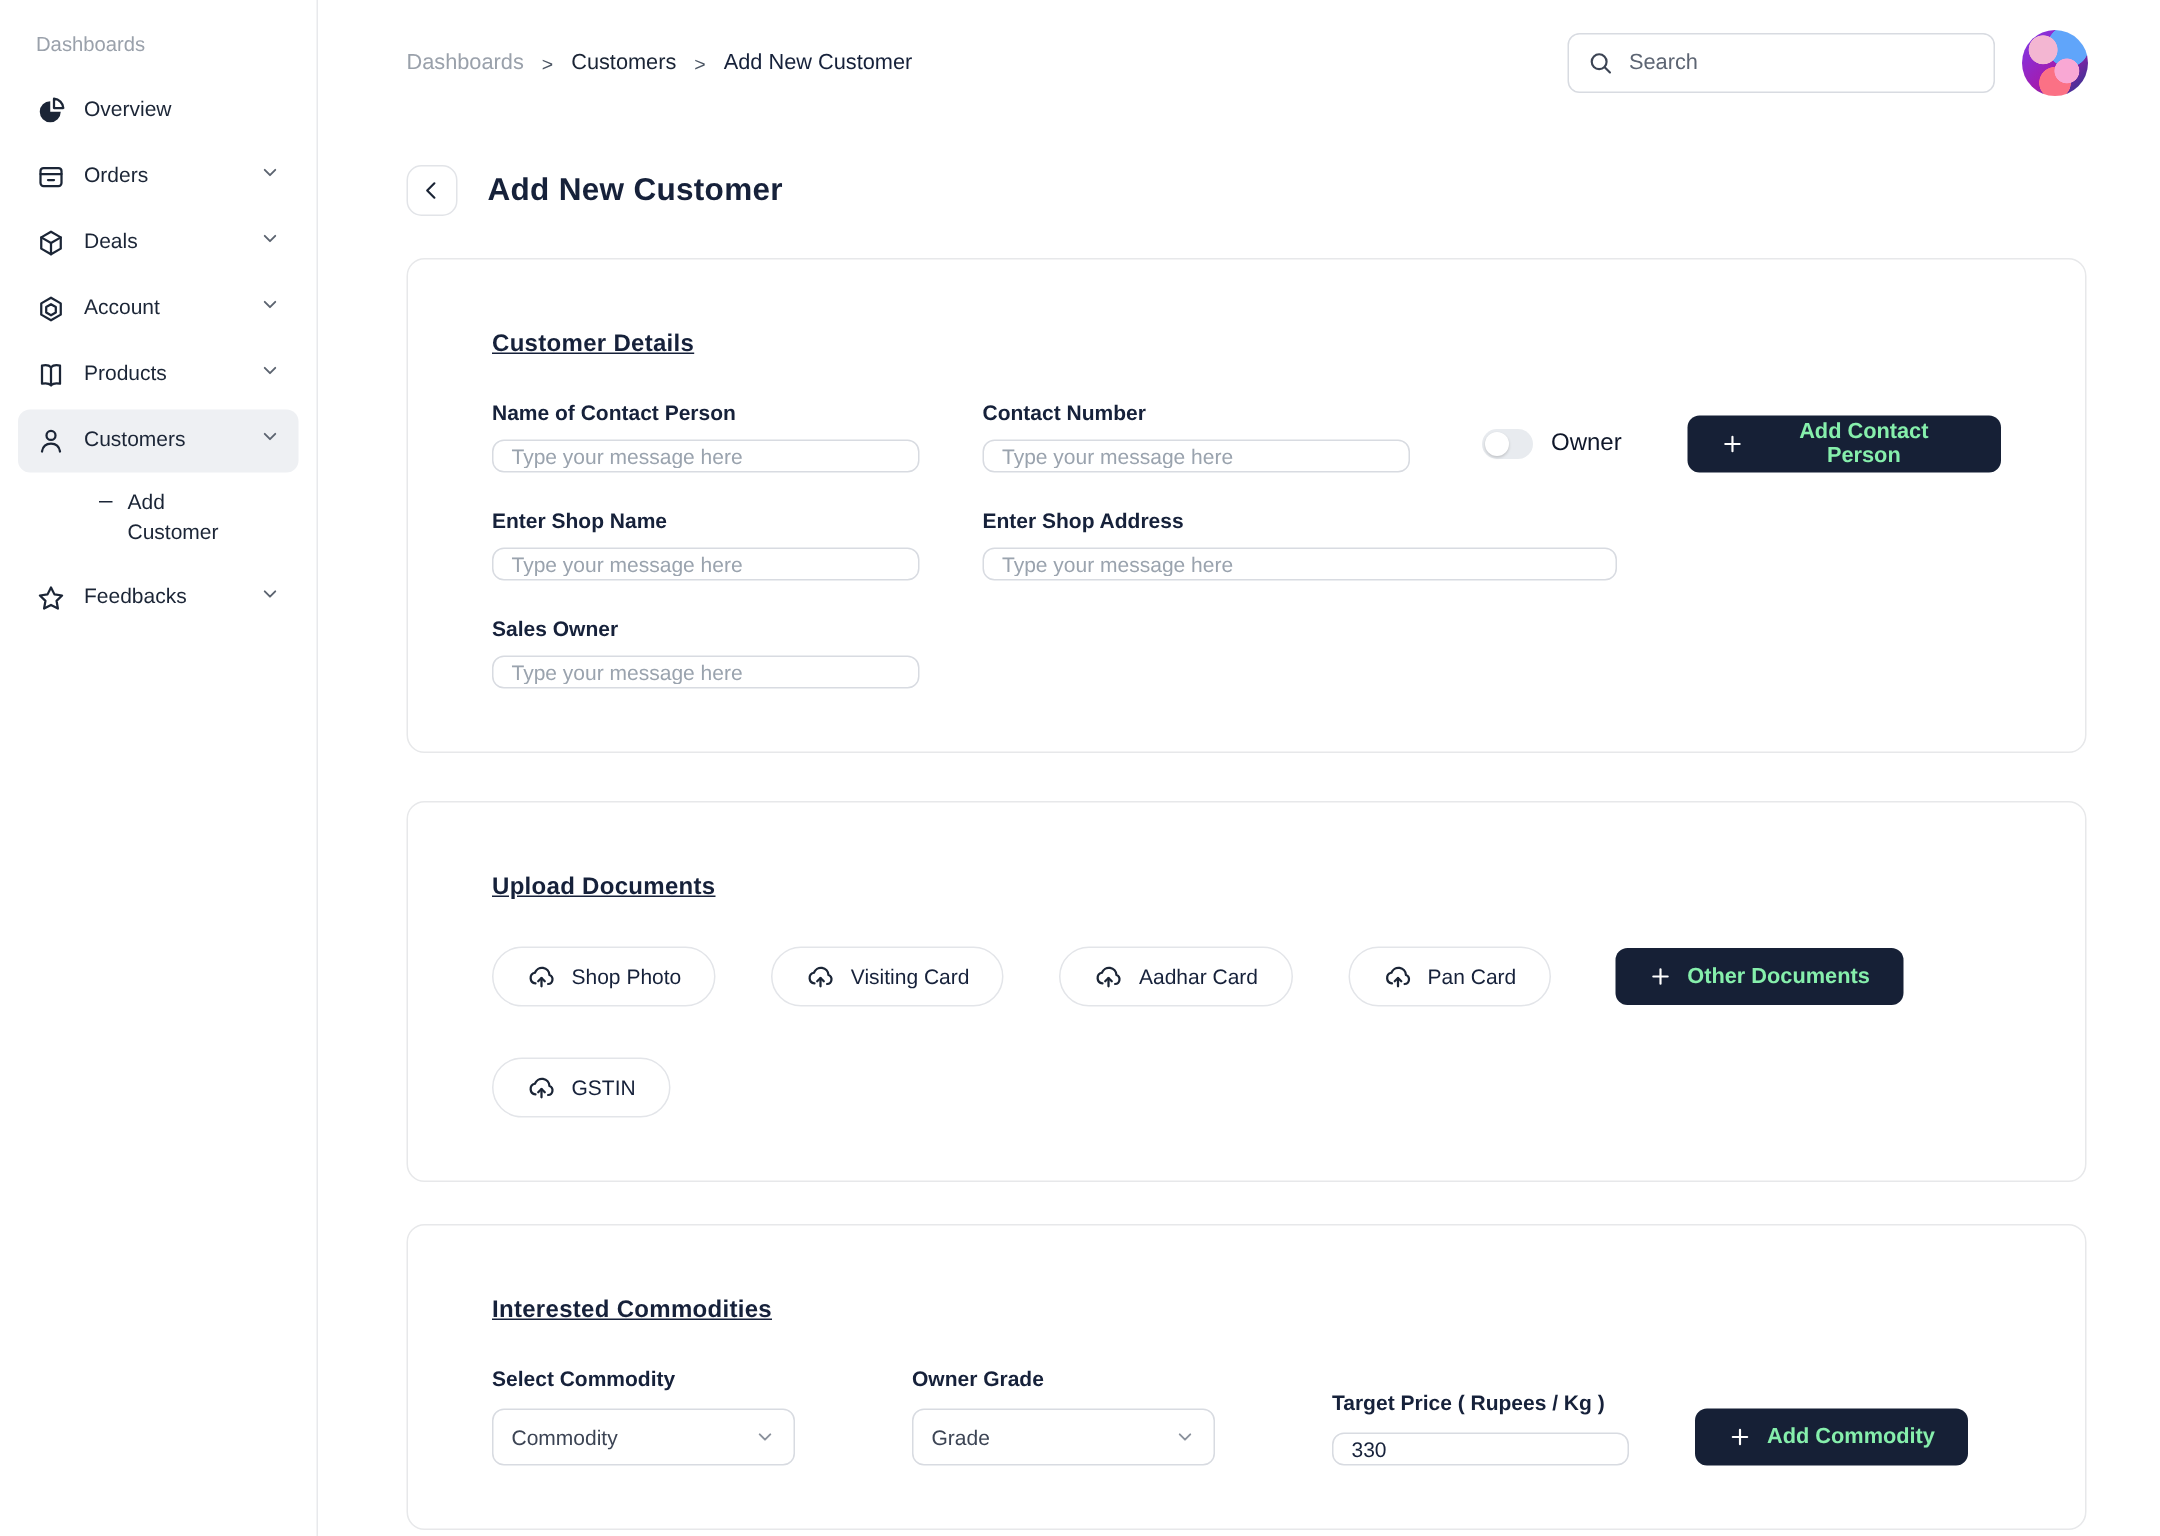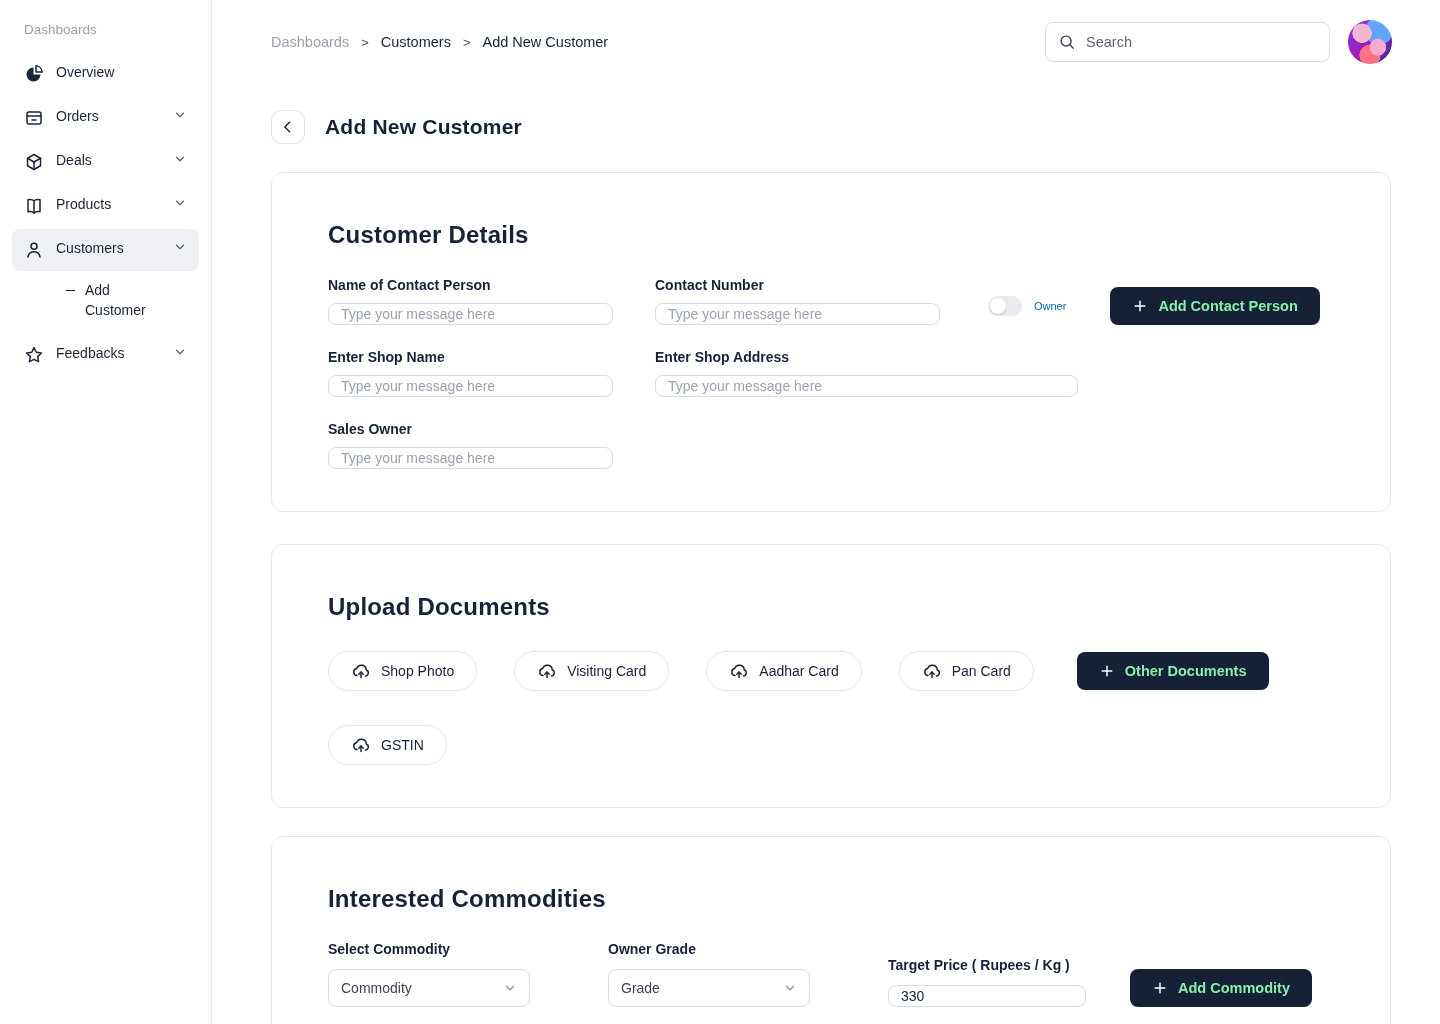--- a/index.html
+++ b/index.html
@@ -45,37 +45,37 @@
     cursor:pointer; }
 
   .content { padding:26px 49px 0 59px; }
   .titlerow { display:flex; align-items:center; gap:20px; }
   .backbtn { width:34px; height:34px; border:1px solid #e2e4e8; border-radius:10px;
     background:#fff; display:flex; align-items:center; justify-content:center; cursor:pointer; }
   .page-title { font-size:21px; font-weight:700; letter-spacing:.2px; }
 
   .card { border:1px solid #e7e8ea; border-radius:12px; background:#fff;
     padding:48px 56px 42px; margin-top:28px; }
-  .card h2 { font-size:24px; font-weight:700; margin-bottom:28px; letter-spacing:.2px; }
+  .card h2 { font-size:16px; font-weight:700; margin-bottom:28px; letter-spacing:.2px;text-decoration:underline; }
 
   .form-row { display:flex; align-items:flex-end; margin-bottom:24px; }
   .field { display:flex; flex-direction:column; }
   .field label { font-size:14px; font-weight:600; color:#16213a; margin-bottom:10px; }
   .field input { height:22px; border:1px solid #d8dbe1; border-radius:8px; padding:0 12px;
     font-size:14px; font-family:"Liberation Sans", sans-serif; color:#16213a; outline:none; }
   .field input::placeholder { color:#9aa3ae; }
   .w285 { width:285px; } .w423 { width:423px; } .w198 { width:198px; }
   .gap42 { margin-right:42px; } .gap78 { margin-right:78px; }
 
   .toggle-wrap { display:flex; align-items:center; gap:12px; margin-left:48px; margin-bottom:9px; }
   .toggle { width:34px; height:20px; border-radius:999px; background:#e8ebef; position:relative;
     cursor:pointer; }
   .toggle .knob { position:absolute; top:2px; left:2px; width:16px; height:16px; border-radius:50%;
     background:#fff; box-shadow:0 1px 2px rgba(0,0,0,.18); }
-  .toggle-label { font-size:11px; color:#0369a1; }
+  .toggle-label { font-size:16px; color:#0f172a; }
 
   .btn-dark { height:38px; background:#162036; color:#86efac; border:none; border-radius:8px;
     display:flex; align-items:center; gap:10px; padding:0 22px; font-size:14.5px; font-weight:600;
     font-family:"Liberation Sans", sans-serif; cursor:pointer; }
   .btn-dark.ml44 { margin-left:44px; }
 
   .pill-row { display:flex; align-items:center; gap:37px; }
   .pill { height:40px; border:1px solid #e3e5e9; border-radius:999px; background:#fff;
     display:flex; align-items:center; gap:10px; padding:0 22px; font-size:14px; font-weight:500;
     font-family:"Liberation Sans", sans-serif; color:#16213a; cursor:pointer; }
@@ -120,20 +120,32 @@
         <path d="M10 10v7.5"></path>
     </svg>
     <span class="label">Deals</span>
     <span class="chev">
       <svg width="14" height="14" viewBox="0 0 20 20" fill="none" stroke="#5c6470" stroke-width="1.8" stroke-linecap="round" stroke-linejoin="round">
           <path d="M5 7.5l5 5 5-5"></path>
         </svg>
     </span>
   </div>
 
+  <div class="side-item">
+    <svg class="icon20" viewBox="0 0 20 20" fill="none" stroke="#1b2536" stroke-width="1.5" stroke-linecap="round" stroke-linejoin="round">
+      <path d="M10 2.5l6.5 3.75v7.5L10 17.5l-6.5-3.75v-7.5z"></path>
+        <path d="M10 6.8l3.2 1.85v3.7L10 14.2l-3.2-1.85v-3.7z"></path>
+    </svg>
+    <span class="label">Account</span>
+    <span class="chev">
+      <svg width="14" height="14" viewBox="0 0 20 20" fill="none" stroke="#5c6470" stroke-width="1.8" stroke-linecap="round" stroke-linejoin="round">
+          <path d="M5 7.5l5 5 5-5"></path>
+        </svg>
+    </span>
+  </div>
 
 
   <div class="side-item">
     <svg class="icon20" viewBox="0 0 20 20" fill="none" stroke="#1b2536" stroke-width="1.5" stroke-linecap="round" stroke-linejoin="round">
       <path d="M10 4.8C8.6 3.3 6.2 3.2 4 3.7v12.1c2.2-.5 4.6-.4 6 1.1 1.4-1.5 3.8-1.6 6-1.1V3.7c-2.2-.5-4.6-.4-6 1.1z"></path>
         <path d="M10 4.8v12.1"></path>
     </svg>
     <span class="label">Products</span>
     <span class="chev">
       <svg width="14" height="14" viewBox="0 0 20 20" fill="none" stroke="#5c6470" stroke-width="1.8" stroke-linecap="round" stroke-linejoin="round">

